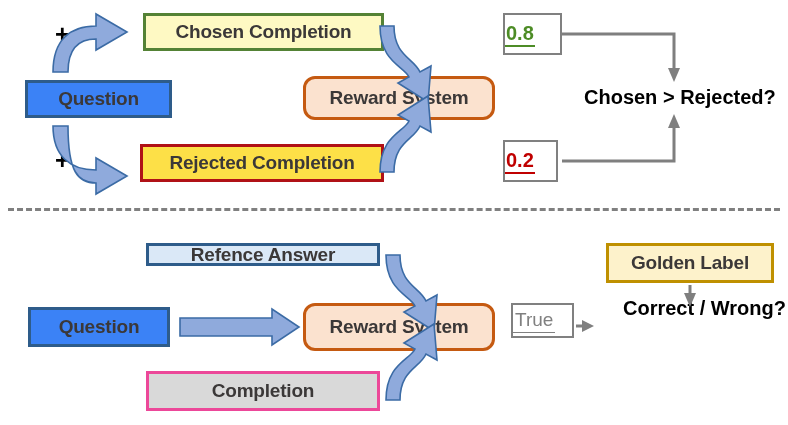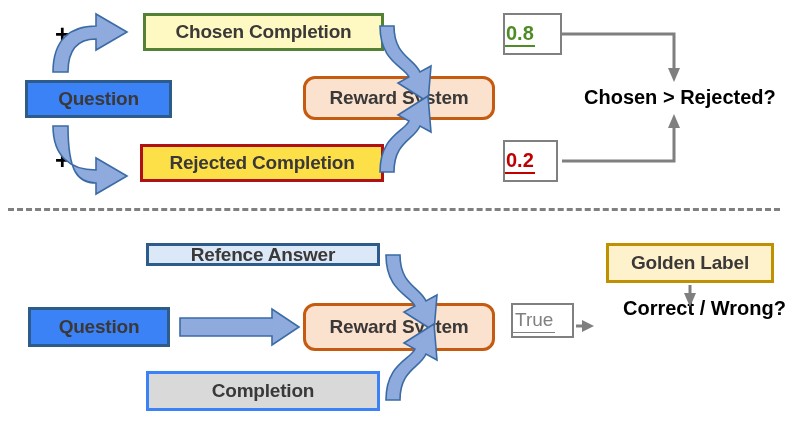--- a/index.html
+++ b/index.html
@@ -49,21 +49,21 @@
     border-radius: 12px;
     font-size: 19px;
   }
   .box-reference {
     background: #dae8f7;
     border: 3px solid #2e5c8a;
     font-size: 19px;
   }
   .box-completion {
     background: #d9d9d9;
-    border: 3px solid #3b82f6;
+    border: 3px solid #ec4899;
     font-size: 19px;
   }
   .box-golden {
     background: #fdf2cb;
     border: 3px solid #bf9000;
     font-size: 19px;
   }
   .score-box {
     position: absolute;
     box-sizing: border-box;

